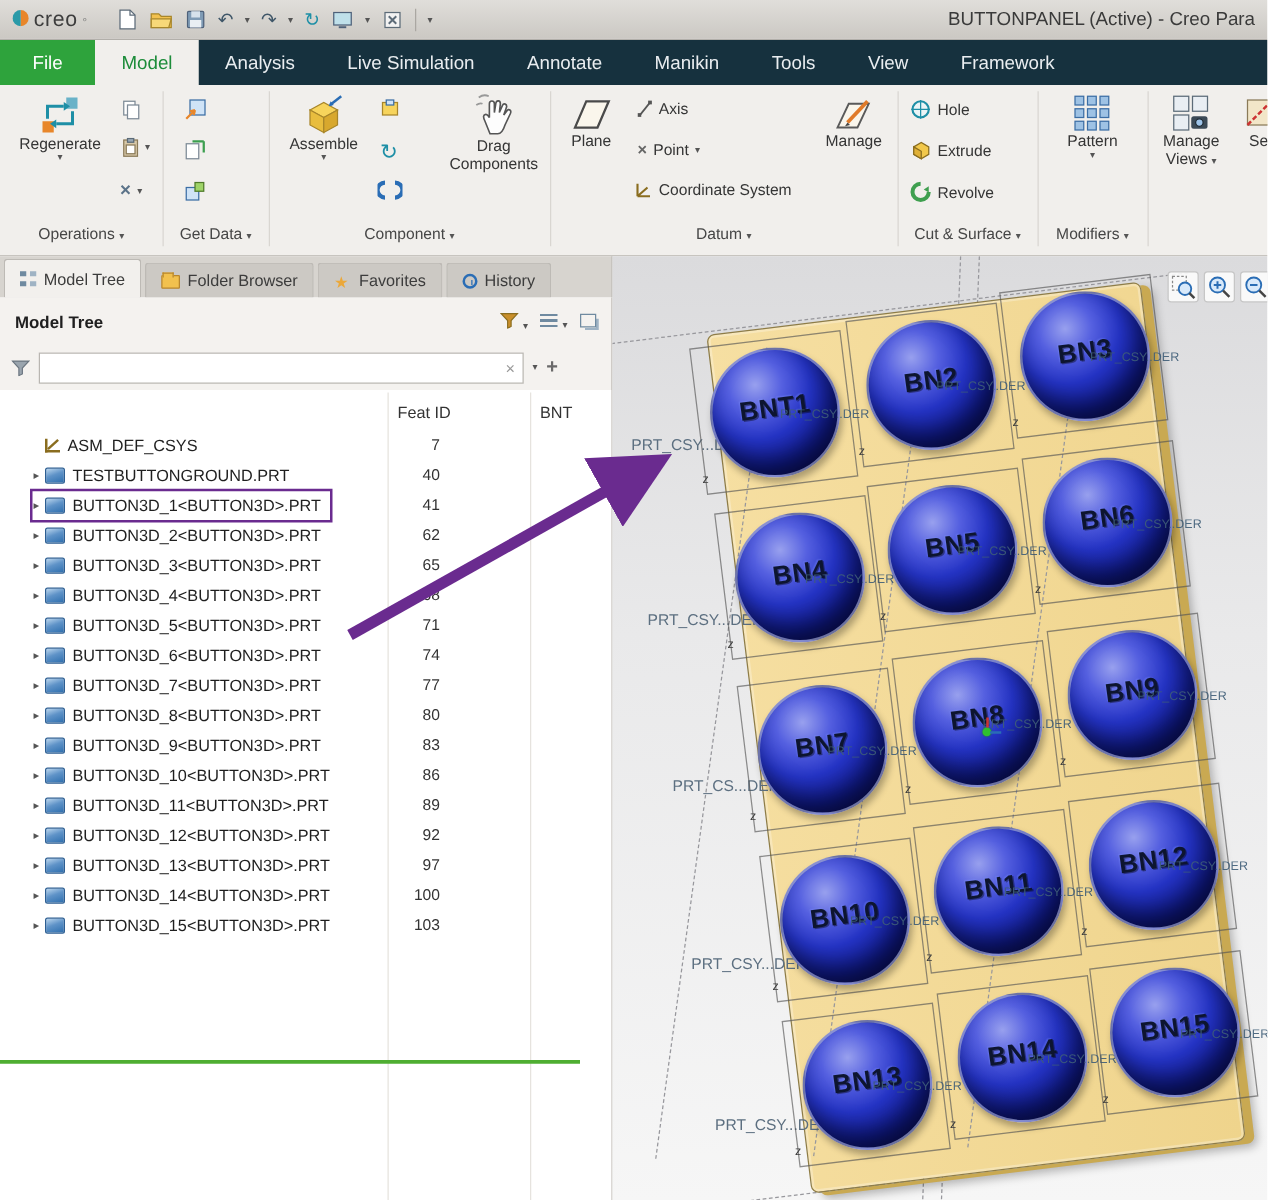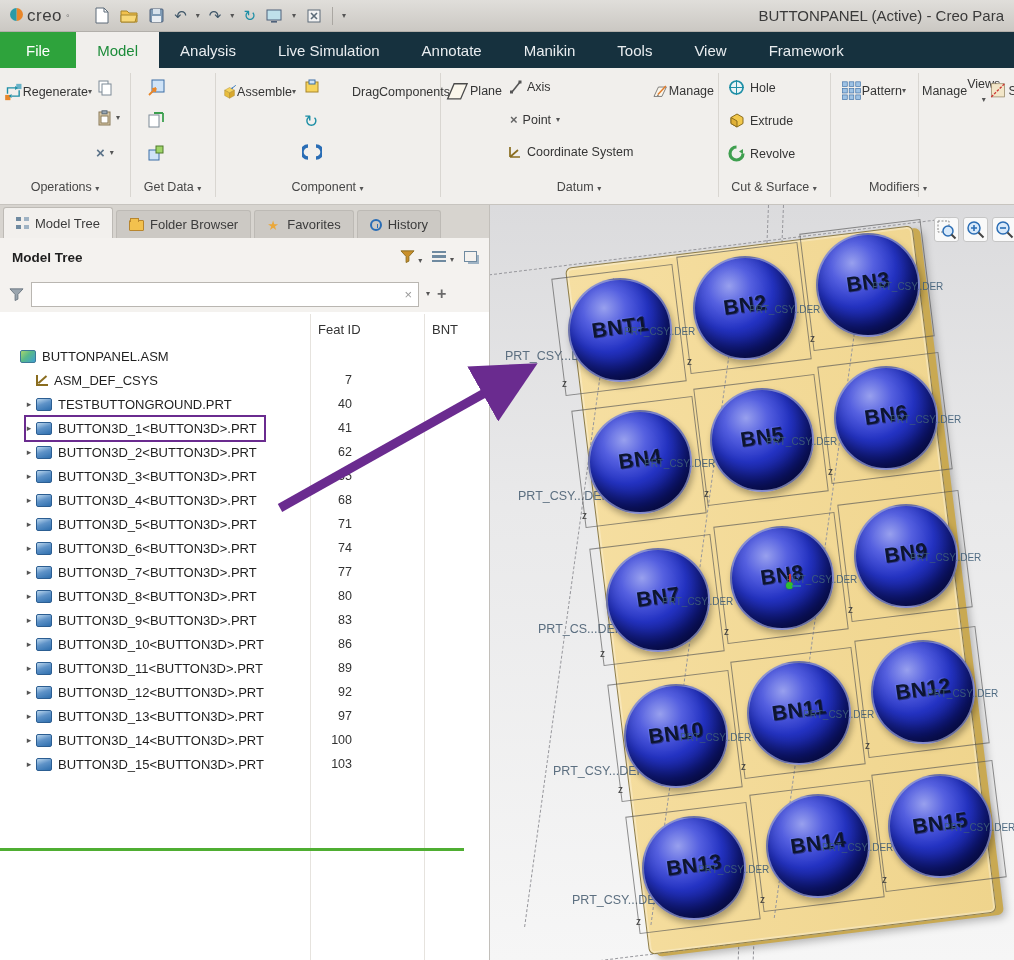--- a/index.html
+++ b/index.html
@@ -20,21 +20,21 @@
   
   .ribbon-tabs{position:absolute;left:0;top:32px;width:1014px;height:36px;background:#16313e;display:flex;align-items:stretch}
   .rtab{display:flex;align-items:center;padding:16px 21px;font-size:15px;color:#e9edf0;white-space:nowrap}
   .rtab.file{background:#2ea33c;color:#fff;padding:16px 26px}
   .rtab.active{background:#f1efec;color:#1d8c3a}
 
   
   .ribbon{position:absolute;left:0;top:68px;width:1014px;height:137px;background:#f1efec;border-bottom:1px solid #c7c4bf}
   .rsep{position:absolute;top:5px;height:124px;width:1px;background:#d9d6d1}
   .glabel{position:absolute;top:112px;font-size:12.5px;color:#464646;text-align:center;white-space:nowrap}
-  .bigbtn{position:absolute;display:flex;flex-direction:row;align-items:center;font-size:12.5px;color:#353535;text-align:center;line-height:1.15}
+  .bigbtn{position:absolute;display:flex;flex-direction:column;align-items:center;font-size:12.5px;color:#353535;text-align:center;line-height:1.15}
   .smallbtn{position:absolute;display:flex;align-items:center;gap:5px;font-size:12.5px;color:#353535;white-space:nowrap}
   .ic-x{font-weight:bold;font-size:15px;color:#5c7389}
 
   
   .navbar{position:absolute;left:0;top:205px;width:490px;height:33px;background:#d7d4cf;border-right:1px solid #c2bfba;display:flex;align-items:flex-end;padding-left:3px;gap:3px}
   .ntab{display:flex;align-items:center;gap:6px;height:28px;padding:0 12px;font-size:13px;color:#3c3c3c;background:#ccc9c4;border:1px solid #bdbab5;border-bottom:none;border-radius:3px 3px 0 0}
   .ntab.active{background:#f2f0ed;height:31px}
   .nicon{display:inline-block;width:14px;height:13px;position:relative}
   .ni-tree{width:13px;height:12px;background:
     linear-gradient(#6f8aa0,#6f8aa0) 0 0/5px 4px no-repeat,
@@ -331,21 +331,21 @@
           <rect x="11" y="11" width="7" height="7"></rect>
           <rect x="21" y="11" width="7" height="7"></rect>
           <rect x="1" y="21" width="7" height="7"></rect>
           <rect x="11" y="21" width="7" height="7"></rect>
           <rect x="21" y="21" width="7" height="7"></rect>
         </g>
       </svg>
     <span>Pattern</span>
     <span class="car">▾</span>
   </div>
-  <div class="glabel" style="left:854px;width:88px"><span>Modifiers</span> <span class="car">▾</span></div>
+  <div class="glabel" style="left:830px;width:88px"><span>Modifiers</span> <span class="car">▾</span></div>
 
   <div class="bigbtn" style="left:922px;top:8px;width:62px">
     <svg width="30" height="30" viewBox="0 0 30 30">
         <g fill="#e9eef3" stroke="#5c6b78">
           <rect x="1" y="1" width="12" height="12"></rect>
           <rect x="16" y="1" width="12" height="12"></rect>
           <rect x="1" y="16" width="12" height="12"></rect>
         </g>
         <rect x="15" y="17" width="13" height="10" rx="2" fill="#3c4a56"></rect>
         <circle cx="21.5" cy="22" r="3" fill="#9fc4e8" stroke="#1f2a33"></circle>
@@ -403,26 +403,20 @@
     <span class="car">▾</span>
     <span class="plus">+</span>
   </div>
   <div class="rows-bg"></div>
   <div class="colsep" style="left:310px"></div>
   <div class="colsep" style="left:424px"></div>
   <span class="colhead" style="left:318px">Feat ID</span>
   <span class="colhead" style="left:432px">BNT</span>
   <div class="rows">
       <div class="trow">
-        <span class="caret" style="margin-left:0px"></span>
-        <span class="ticon ic-assembly"></span>
-        <span class="tlabel">BUTTONPANEL.ASM</span>
-        <span class="feat"></span>
-      </div>
-      <div class="trow">
         <span class="caret" style="margin-left:16px"></span>
         <span class="ticon ic-csys"></span>
         <span class="tlabel">ASM_DEF_CSYS</span>
         <span class="feat">7</span>
       </div>
       <div class="trow">
         <span class="caret" style="margin-left:16px">▸</span>
         <span class="ticon ic-part"></span>
         <span class="tlabel">TESTBUTTONGROUND.PRT</span>
         <span class="feat">40</span>

